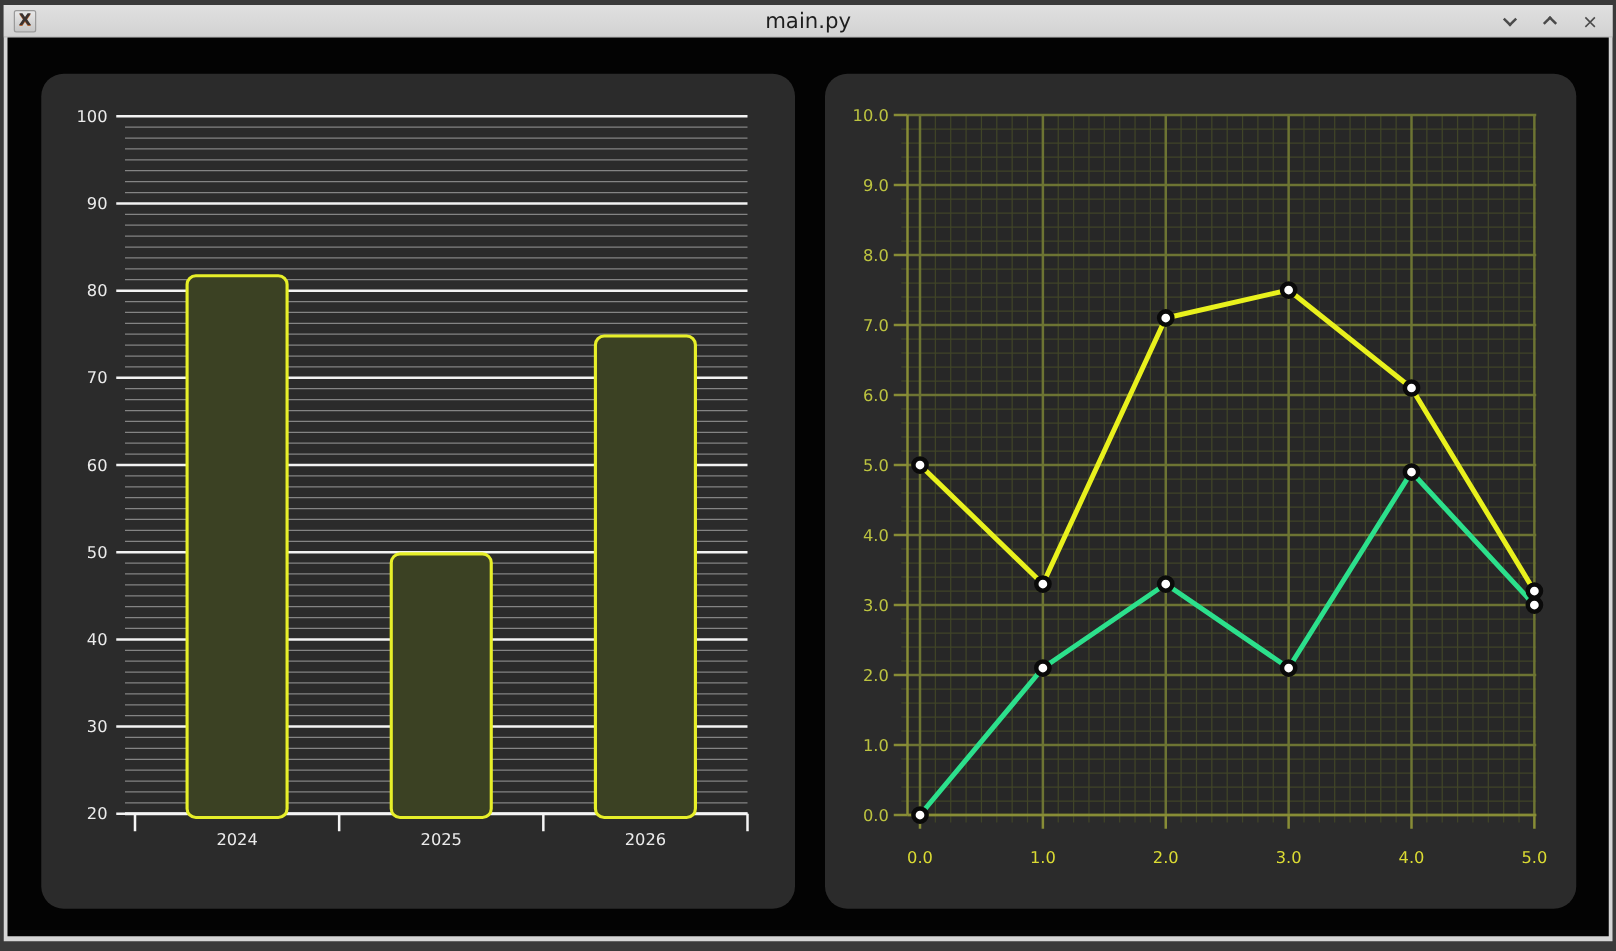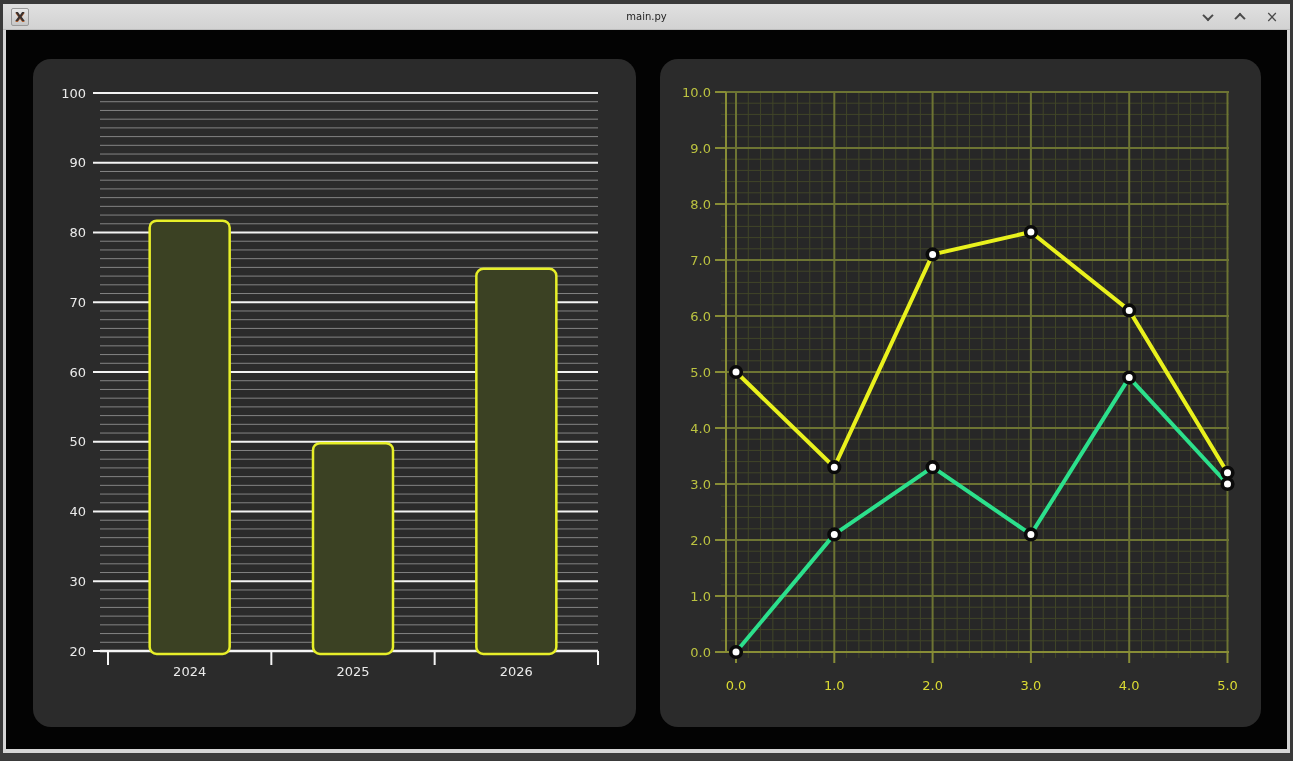--- a/index.html
+++ b/index.html
@@ -10,21 +10,21 @@
                   background:#d5d5d5; }
   .titlebar { position:absolute; left:0; right:0; top:0; height:26px;
               background:linear-gradient(#e0e0e0,#d2d2d2);
               border-bottom:1px solid #bdbdbd; }
   .app-icon { position:absolute; left:8px; top:4px; width:18px; height:18px;
               background:linear-gradient(#e8e8e8,#c6c6c6); border:1px solid #9a9a9a;
               border-radius:2px; color:#3a3230; font-size:13px; font-weight:bold;
               text-align:center; line-height:16px;
               text-shadow:0 1px 0 #b06030; }
   .title { position:absolute; left:0; right:0; top:0; height:26px; line-height:26px;
-           text-align:center; font-size:10px; color:#1e1e1e; }
+           text-align:center; font-size:17px; color:#1e1e1e; }
   .controls { position:absolute; right:10px; top:0; height:26px; display:flex;
               align-items:center; gap:16px; }
   .ctrl-btn { width:16px; height:16px; display:flex; align-items:center;
               justify-content:center; cursor:default; }
   .chev { width:8px; height:8px; border-left:2px solid #4a4a4a;
           border-bottom:2px solid #4a4a4a; }
   .chev.down { transform:rotate(-45deg) translate(1px,-1px); }
   .chev.up   { transform:rotate(135deg) translate(1px,-1px); }
   .close-glyph { font-size:15px; color:#4a4a4a; line-height:16px; }
   .client { position:absolute; left:3px; right:3px; top:26px; bottom:4px;

